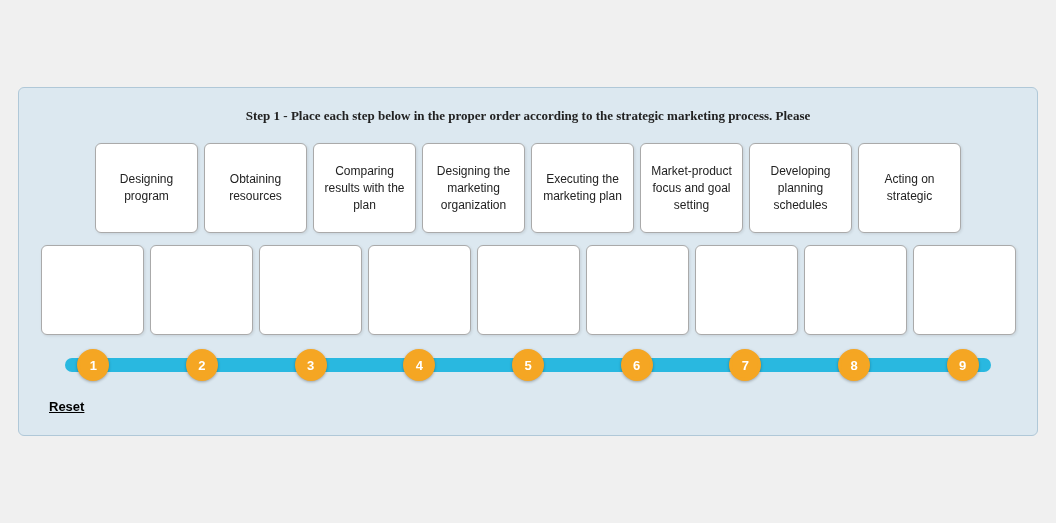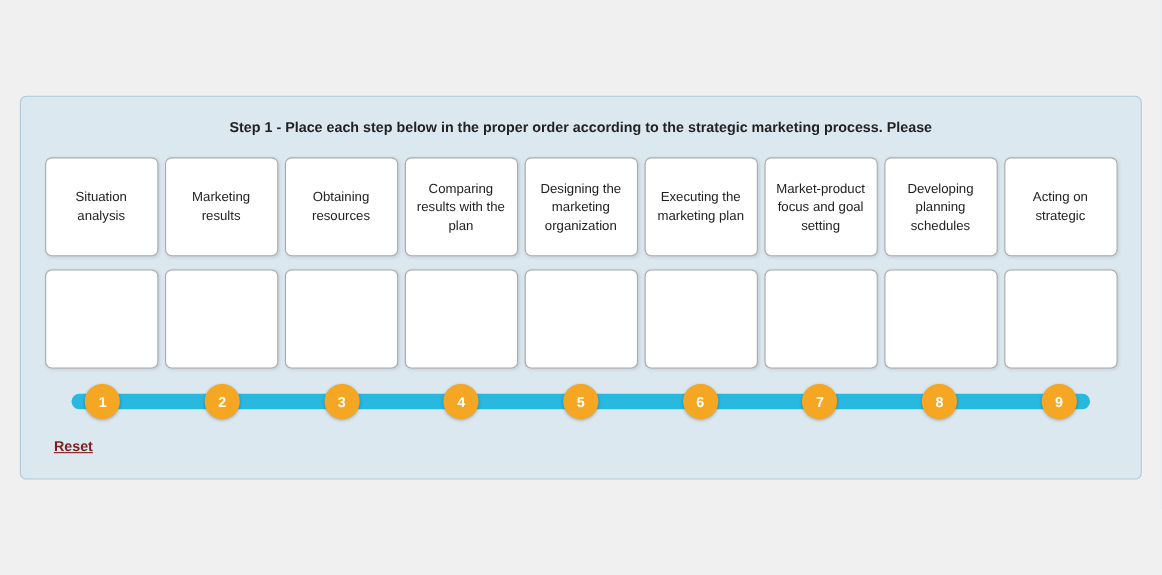--- a/index.html
+++ b/index.html
@@ -18,20 +18,21 @@
       width: 1020px;
       padding: 18px 20px 20px 20px;
     }
     .instructions {
       text-align: center;
       font-size: 13px;
       font-weight: bold;
       color: #222;
       margin-bottom: 18px;
       line-height: 1.5;
+      font-family: Liberation Serif, serif;
     }
     .cards-row {
       display: flex;
       gap: 6px;
       margin-bottom: 12px;
       justify-content: center;
     }
     .card {
       background: white;
       border: 1px solid #aaa;
@@ -109,39 +110,38 @@
       font-weight: bold;
       color: white;
       box-shadow: 0 1px 3px rgba(0,0,0,0.3);
     }
     .reset-row {
       padding-left: 10px;
     }
     .reset-btn {
       font-size: 13px;
       font-weight: bold;
-      color: #7f1d1d;
+      color: #000000;
       background: none;
       border: none;
       cursor: pointer;
       text-decoration: underline;
     }
   </style>
 </head>
 <body>
 
 <div class="main-container">
   <div class="instructions">
     <div>Step 1 - Place each step below in the proper order according to the strategic marketing process. Please</div>
   </div>
 
   <div class="cards-row" id="cards-row">
 
-  <div class="card">Situation analysis</div>
-      <div class="card">Marketing results</div>
+      <div class="card">Designing program</div>
       <div class="card">Obtaining resources</div>
       <div class="card">Comparing results with the plan</div>
       <div class="card">Designing the marketing organization</div>
       <div class="card">Executing the marketing plan</div>
       <div class="card">Market-product focus and goal setting</div>
       <div class="card">Developing planning schedules</div>
       <div class="card">Acting on strategic</div>
     </div>
 
   <div class="drop-row">

